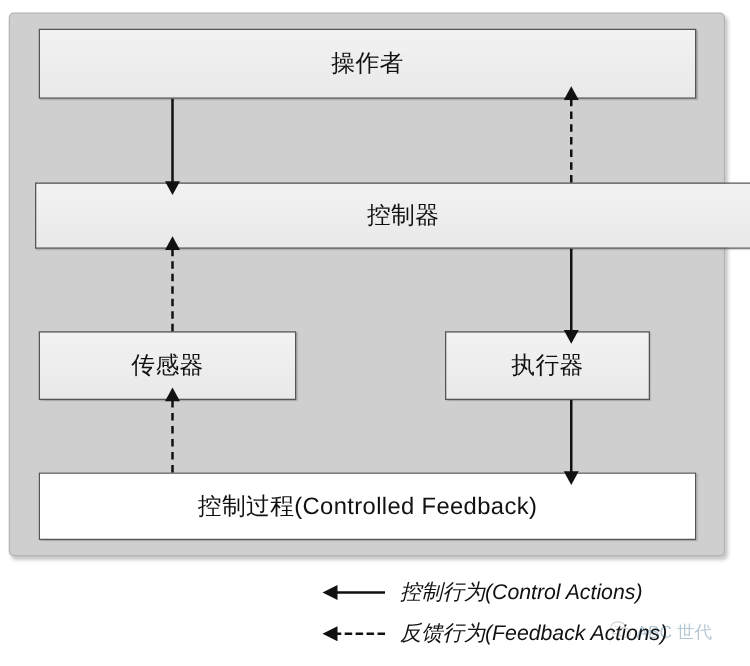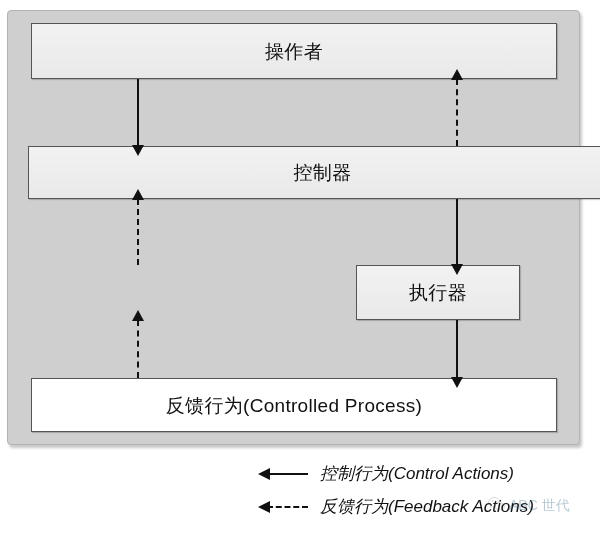--- a/index.html
+++ b/index.html
@@ -179,27 +179,30 @@
 <div id="diagram-container">
 
   <div class="node" id="node-operator">
     <span class="node-label">操作者</span>
   </div>
 
   <div class="node" id="node-controller">
     <span class="node-label">控制器</span>
   </div>
 
+  <div class="node" id="node-sensor">
+    <span class="node-label">传感器</span>
+  </div>
 
   <div class="node" id="node-actuator">
     <span class="node-label">执行器</span>
   </div>
 
   <div class="node plain-white" id="node-controlled-proc">
-    <span class="node-label">反馈行为(Controlled Process)</span>
+    <span class="node-label">控制过程(Controlled Feedback)</span>
   </div>
 
   <div class="connector down" id="conn-operator-controller">
     <span class="shaft"></span>
     <span class="head"></span>
   </div>
 
   <div class="connector dashed up" id="conn-controller-operator">
     <span class="shaft"></span>
     <span class="head"></span>

